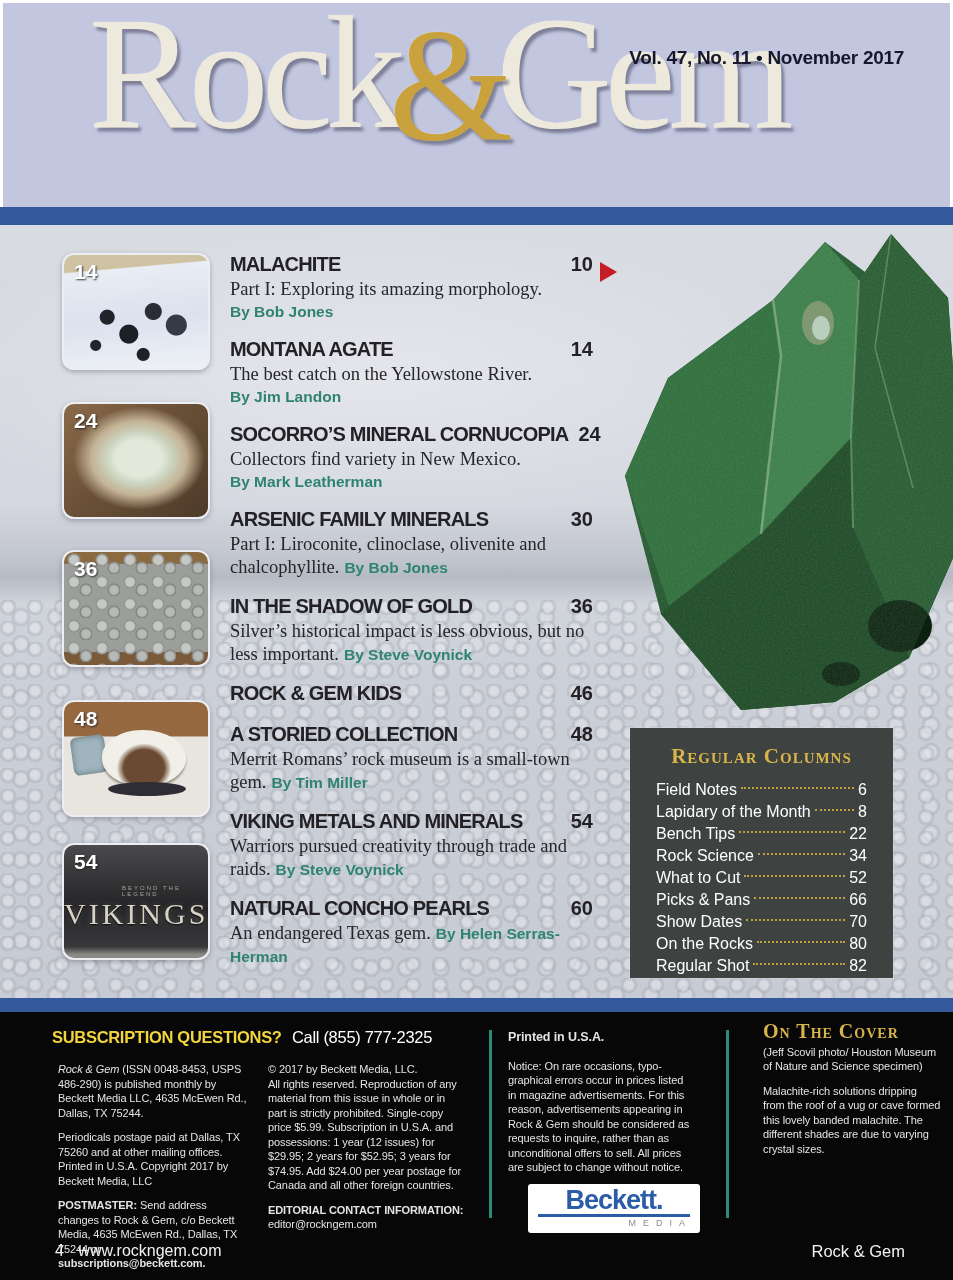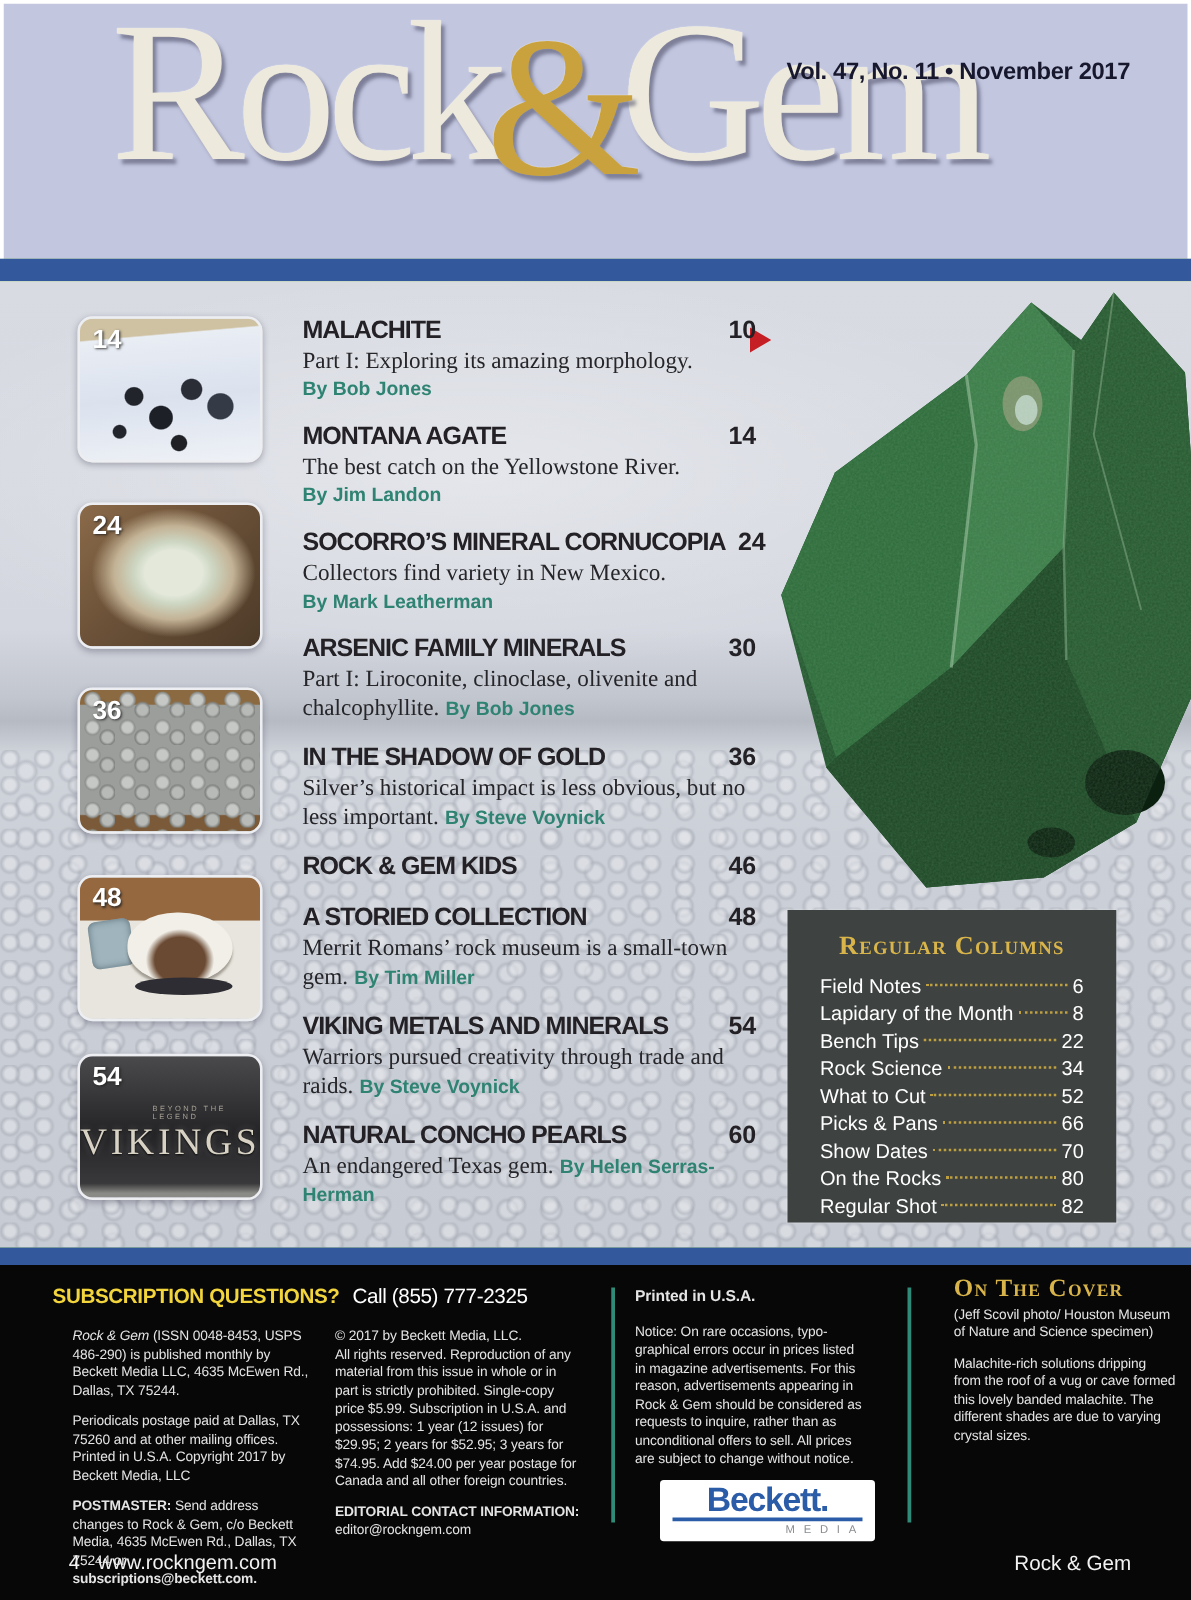--- a/index.html
+++ b/index.html
@@ -65,41 +65,41 @@
   .t5 .vik{position:absolute;left:0;right:0;top:52px;text-align:center;
       font-family:"Liberation Serif","DejaVu Serif",serif;font-size:30px;letter-spacing:3px;color:#d8d2c4;
       text-shadow:0 1px 2px #000,0 0 6px rgba(255,255,255,.25);}
   .t5 .vik-sub{position:absolute;left:58px;top:40px;font-size:6px;letter-spacing:2px;color:#a8a296;}
 
   
   .red-arrow{position:absolute;left:600px;top:262px;width:0;height:0;
       border-left:17px solid #c51e25;border-top:10px solid transparent;border-bottom:10px solid transparent;}
 
   
-  .toc{position:absolute;left:242px;top:251px;width:385px;}
+  .toc{position:absolute;left:230px;top:251px;width:385px;}
   .toc-entry{margin-bottom:14px;}
   .toc-title-row{display:flex;align-items:baseline;padding-right:22px;}
   .toc-title{font-weight:bold;font-size:20px;letter-spacing:-0.8px;color:#232125;white-space:nowrap;line-height:27px;}
   .toc-page{margin-left:auto;font-weight:bold;font-size:20px;color:#232125;padding-left:10px;}
   .toc-desc{font-family:"Liberation Serif","DejaVu Serif",serif;font-size:18.5px;line-height:23px;color:#26262a;}
   .toc-byline{color:#2e8372;font-weight:bold;font-size:15.5px;line-height:21px;}
   .toc-byline-inline{color:#2e8372;font-weight:bold;font-size:15.5px;font-family:"Liberation Sans",sans-serif;margin-left:5px;}
 
   
   .rc-box{position:absolute;left:630px;top:728px;width:263px;height:250px;background:#3e4341;
           box-shadow:0 0 0 1px rgba(255,255,255,.15);box-sizing:border-box;padding:16px 26px 0 26px;}
   .rc-title{font-family:"Liberation Serif","DejaVu Serif",serif;font-variant:small-caps;font-weight:bold;
             font-size:21px;color:#d8b44a;text-align:center;letter-spacing:1px;margin-bottom:10px;}
   .rc-item{display:flex;align-items:center;color:#fff;font-size:16px;line-height:22px;}
   .rc-dots{flex:1;border-bottom:2px dotted #bfa040;margin:0 4px 4px 4px;}
   .rc-page{color:#fff;}
 
   
   .footer{position:absolute;left:0;top:1012px;width:953px;height:268px;background:#070707;color:#e9e9e9;}
-  .sub-q{position:absolute;left:42px;top:16px;font-size:16.5px;letter-spacing:-0.3px;white-space:nowrap;text-align:right;}
+  .sub-q{position:absolute;left:52px;top:16px;font-size:16.5px;letter-spacing:-0.3px;white-space:nowrap;text-align:right;}
   .sub-q .yellow{color:#f2d43c;font-weight:bold;}
   .sub-q .phone{color:#fff;margin-left:6px;}
   .fcol{position:absolute;font-size:11px;line-height:14.5px;color:#e4e4e4;letter-spacing:-0.1px;}
   .fcol p{margin:0 0 10px 0;}
   .fcol .b{font-weight:bold;}
   .fcol .it{font-style:italic;}
   .fcol1{left:58px;top:50px;width:192px;}
   .fcol2{left:268px;top:50px;width:196px;}
   .fcol3{left:508px;top:18px;width:182px;}
   .fcol3 .printed{font-weight:bold;font-size:12.5px;margin-bottom:14px;}

